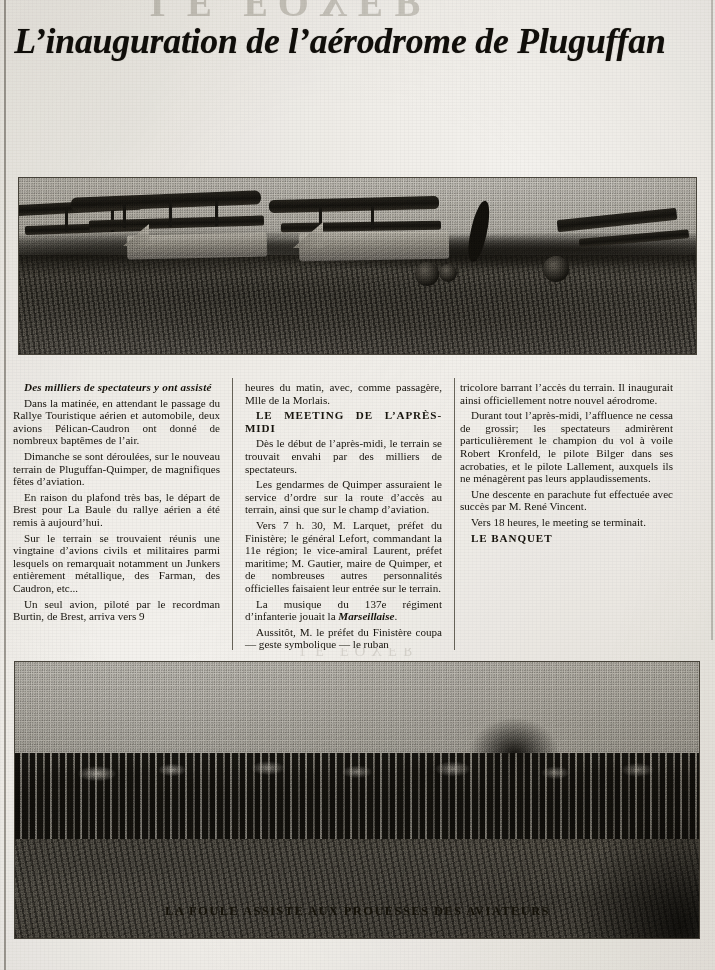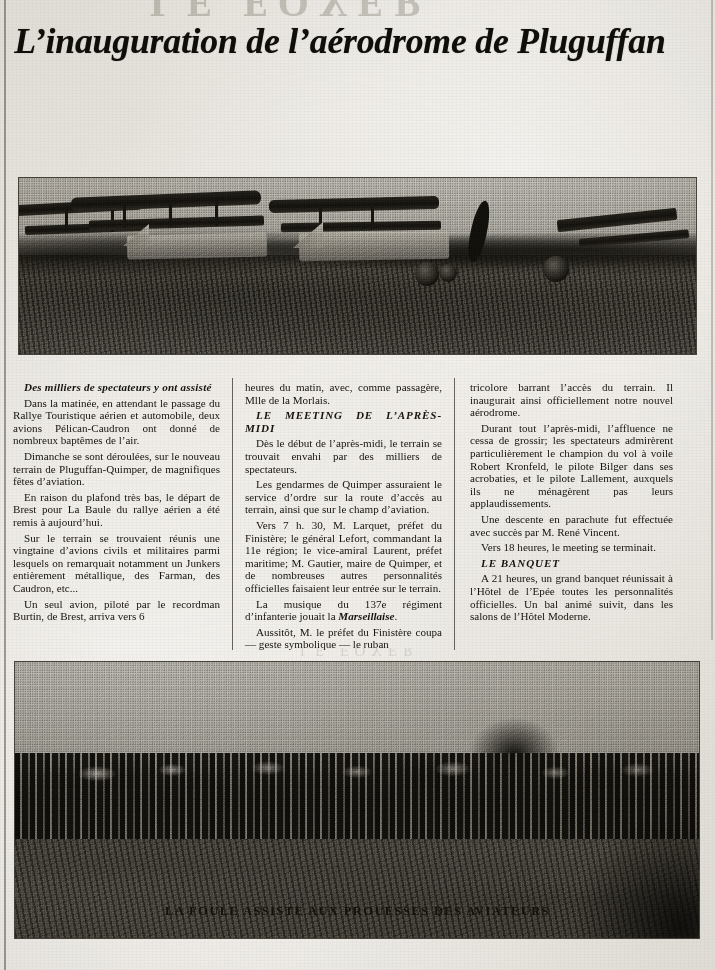--- a/index.html
+++ b/index.html
@@ -263,21 +263,21 @@
     display: flex;
     gap: 0;
   }
   .col {
     width: 222px;
     box-sizing: border-box;
     overflow: hidden;
   }
   #col-1 { padding-right: 9px; }
   #col-2 { padding: 0 9px; border-left: 1px solid #6a665c; }
-  #col-3 { padding-left: 12px; border-left: 1px solid #6a665c; }
+  #col-3 { padding-left: 2px; border-left: 1px solid #6a665c; }
 
   .col p {
     margin: 3px;
     font-size: 11.1px;
     line-height: 12.6px;
     text-align: justify;
     text-justify: inter-word;
     text-indent: 11px;
     color: #17140d;
     hyphens: auto;
@@ -293,21 +293,20 @@
     font-size: 14.5px;
     line-height: 16.5px;
     letter-spacing: .2px;
     text-indent: 0;
     color: #110e08;
   }
   .section-head {
     margin: 5px 0 4px 0;
     text-align: center;
     font-weight: 700;
-    font-style: italic;
     font-size: 12.2px;
     line-height: 14px;
     letter-spacing: .9px;
     text-indent: 0;
     color: #110e08;
   }
   .col p em { font-style: italic; font-weight: bold; }
 
   
   #bleed-bottom {
@@ -374,40 +373,39 @@
 
 
   <div id="article">
 
     <div class="col" id="col-1">
       <p class="sub-head">Des milliers de spectateurs y ont assisté</p>
       <p>Dans la matinée, en attendant le passage du Rallye Touristique aérien et automobile, deux avions Pélican-Caudron ont donné de nombreux baptêmes de l’air.</p>
       <p>Dimanche se sont déroulées, sur le nouveau terrain de Pluguffan-Quimper, de magnifiques fêtes d’aviation.</p>
       <p>En raison du plafond très bas, le départ de Brest pour La Baule du rallye aérien a été remis à aujourd’hui.</p>
       <p>Sur le terrain se trouvaient réunis une vingtaine d’avions civils et militaires parmi lesquels on remarquait notamment un Junkers entièrement métallique, des Farman, des Caudron, etc...</p>
-      <p>Un seul avion, piloté par le recordman Burtin, de Brest, arriva vers 6</p>
+      <p>Un seul avion, piloté par le recordman Burtin, de Brest, arriva vers 9</p>
     </div>
 
     <div class="col" id="col-2">
       <p class="no-indent">heures du matin, avec, comme passagère, Mlle de la Morlais.</p>
       <p class="section-head">LE MEETING DE L’APRÈS-MIDI</p>
       <p>Dès le début de l’après-midi, le terrain se trouvait envahi par des milliers de spectateurs.</p>
       <p>Les gendarmes de Quimper assuraient le service d’ordre sur la route d’accès au terrain, ainsi que sur le champ d’aviation.</p>
       <p>Vers 7 h. 30, M. Larquet, préfet du Finistère; le général Lefort, commandant la 11e région; le vice-amiral Laurent, préfet maritime; M. Gautier, maire de Quimper, et de nombreuses autres personnalités officielles faisaient leur entrée sur le terrain.</p>
       <p>La musique du 137e régiment d’infanterie jouait la <em>Marseillaise</em>.</p>
       <p>Aussitôt, M. le préfet du Finistère coupa — geste symbolique — le ruban</p>
     </div>
 
     <div class="col" id="col-3">
       <p class="no-indent">tricolore barrant l’accès du terrain. Il inaugurait ainsi officiellement notre nouvel aérodrome.</p>
       <p>Durant tout l’après-midi, l’affluence ne cessa de grossir; les spectateurs admirèrent particulièrement le champion du vol à voile Robert Kronfeld, le pilote Bilger dans ses acrobaties, et le pilote Lallement, auxquels ils ne ménagèrent pas leurs applaudissements.</p>
       <p>Une descente en parachute fut effectuée avec succès par M. René Vincent.</p>
       <p>Vers 18 heures, le meeting se terminait.</p>
       <p class="section-head">LE BANQUET</p>
-      <p>A 21 heures, un grand banquet réunissait à l’Hôtel de l’Epée toutes les personnalités officielles. Un bal animé suivit, dans les salons de l’Hôtel Moderne.</p>
     </div>
   </div>
 
   <div id="bleed-bottom">
     <div class="ghost2">LE FOYER</div>
   </div>
 
   <div class="photo" id="photo-crowd">
     <div class="sky"></div>
     <div class="treeline"></div>

